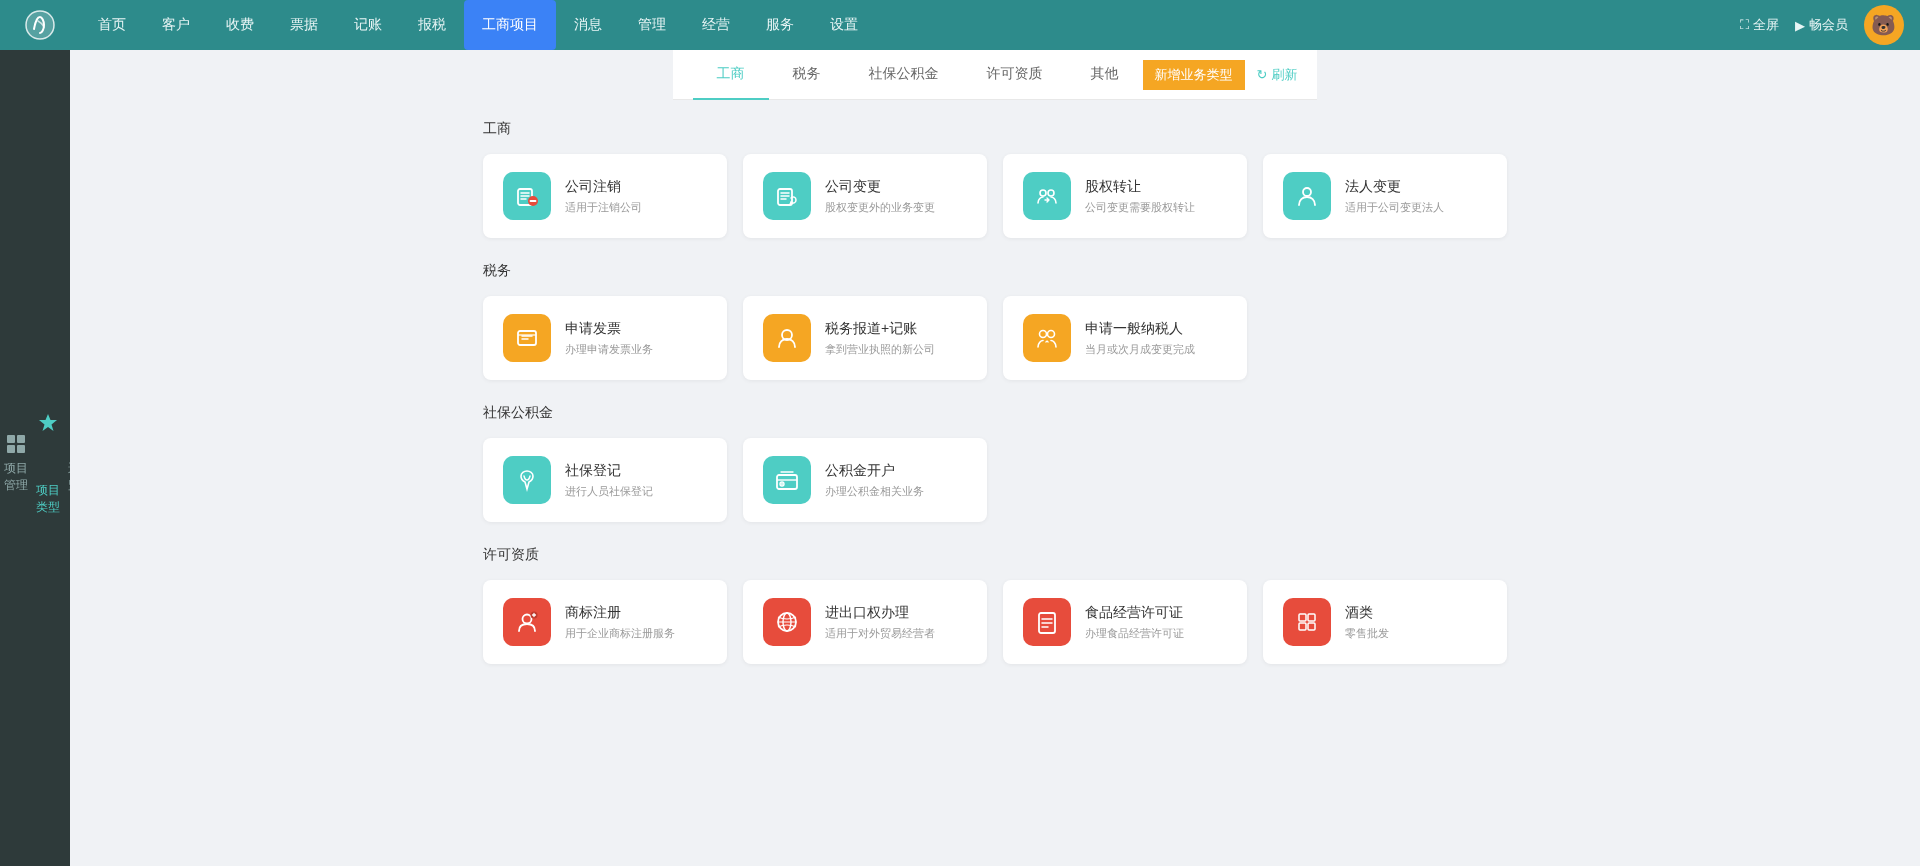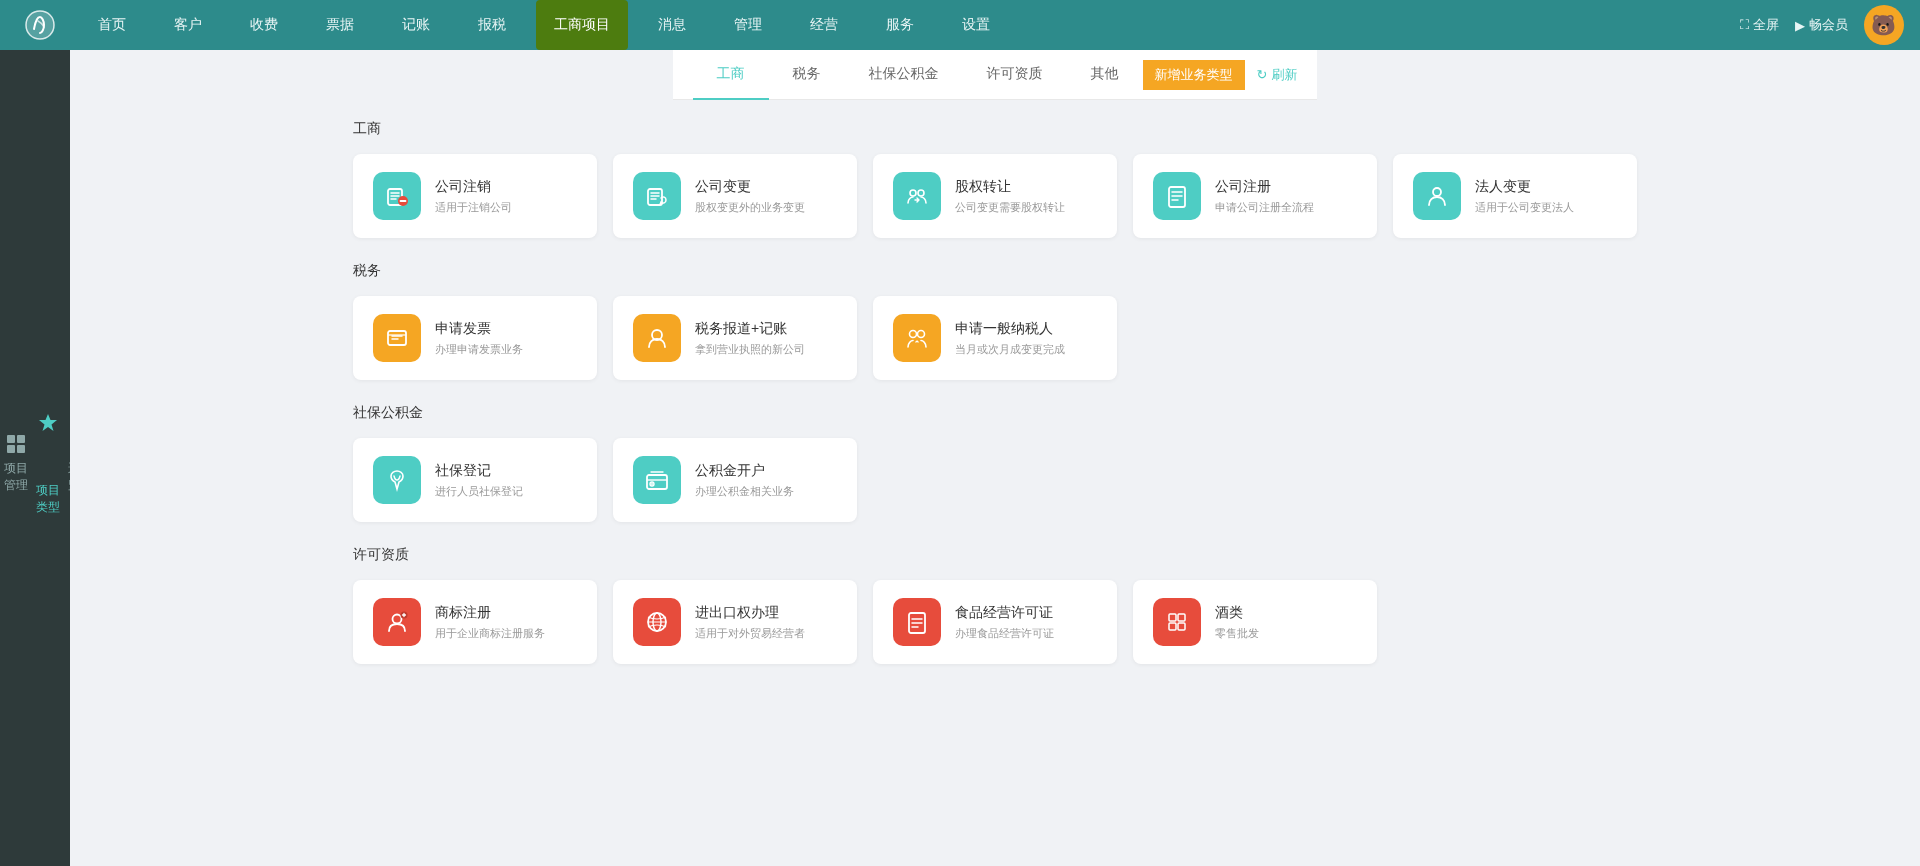--- a/index.html
+++ b/index.html
@@ -20,34 +20,34 @@
       display: flex;
       align-items: center;
       justify-content: center;
       margin-right: 16px;
     }
     .logo-svg { width: 36px; height: 36px; }
     .nav-items {
       display: flex;
       align-items: center;
       flex: 1;
-      gap: 12px;
+      gap: 0;
     }
     .nav-item {
       color: #e8f5f5;
       font-size: 14px;
       padding: 0 18px;
       height: 50px;
       display: flex;
       align-items: center;
       cursor: pointer;
       white-space: nowrap;
     }
     .nav-item.active {
-      background: #4d7c0f;
+      background: #3b82f6;
       color: white;
       border-radius: 4px;
     }
     .nav-right {
       display: flex;
       align-items: center;
       gap: 16px;
       margin-left: auto;
     }
     .nav-right-item {
@@ -404,32 +404,20 @@
                 <path d="M4 20 C4 16 7 14 9 14 M22 20 C22 16 19 14 17 14" stroke="white" stroke-width="1.6" stroke-linecap="round" fill="none"></path>
                 <path d="M11 17 L15 17 M13 15 L15 17 L13 19" stroke="white" stroke-width="1.4" stroke-linecap="round" stroke-linejoin="round"></path>
               </svg>
             </div>
             <div class="card-text">
               <div class="card-title">股权转让</div>
               <div class="card-desc">公司变更需要股权转让</div>
             </div>
           </div>
 
-          <div class="card">
-            <div class="card-icon icon-teal">
-              <svg width="26" height="26" viewBox="0 0 26 26" fill="none">
-                <rect x="5" y="4" width="16" height="20" rx="2" stroke="white" stroke-width="1.8" fill="none"></rect>
-                <path d="M8 9 L18 9 M8 13 L18 13 M8 17 L14 17" stroke="white" stroke-width="1.5" stroke-linecap="round"></path>
-              </svg>
-            </div>
-            <div class="card-text">
-              <div class="card-title">公司注册</div>
-              <div class="card-desc">申请公司注册全流程</div>
-            </div>
-          </div>
 
           <div class="card">
             <div class="card-icon icon-teal">
               <svg width="26" height="26" viewBox="0 0 26 26" fill="none">
                 <circle cx="13" cy="9" r="4" stroke="white" stroke-width="1.8" fill="none"></circle>
                 <path d="M5 22 C5 17 8.5 14 13 14 C17.5 14 21 17 21 22" stroke="white" stroke-width="1.8" stroke-linecap="round" fill="none"></path>
               </svg>
             </div>
             <div class="card-text">
               <div class="card-title">法人变更</div>

